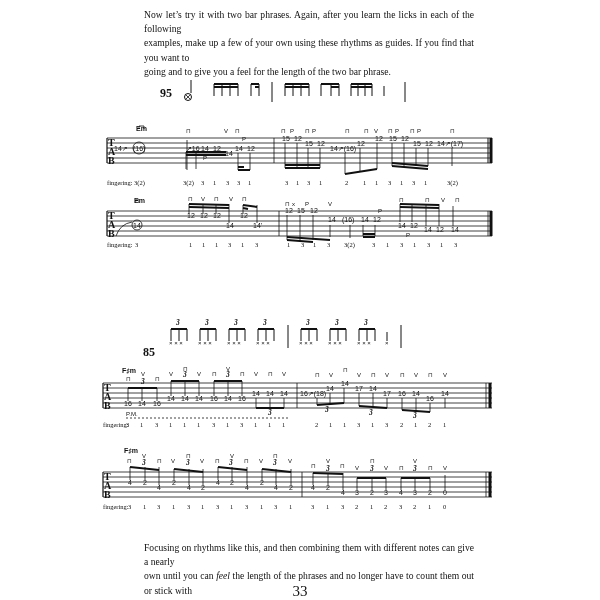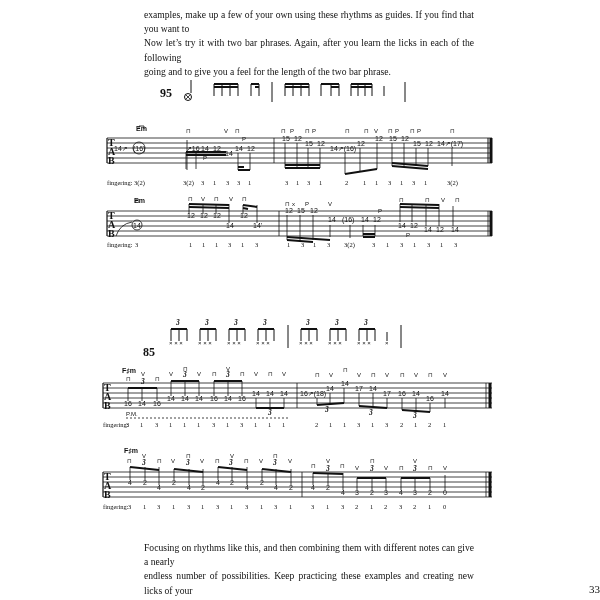--- a/index.html
+++ b/index.html
@@ -2,35 +2,35 @@
 <html><head>
 <meta charset="utf-8">
 <style>
   html, body { margin:0; padding:0; background:#ffffff; }
   body { width:600px; height:600px; position:relative; overflow:hidden;
          font-family:"Liberation Serif", "DejaVu Serif", serif; color:#111; }
   .para { position:absolute; left:144px; width:330px; font-size:9.6px; line-height:14.2px;
           text-align:justify; text-align-last:left; }
   .para i { font-style:italic; }
   .ex-num { position:absolute; font-weight:bold; font-size:12px; font-family:Liberation Serif, serif; }
-  .page-num { position:absolute; left:0; width:600px; top:583px; text-align:right; font-size:11px; }
+  .page-num { position:absolute; left:0; width:600px; top:583px; text-align:center; font-size:15px; }
   svg { position:absolute; left:0; top:0; }
   .tabnum { font-family:"Liberation Sans", sans-serif; font-size:7px; fill:#111; }
   .small { font-family:"Liberation Sans", sans-serif; font-size:6px; fill:#111; }
   .fing { font-family:"Liberation Serif", serif; font-size:6.5px; fill:#111; }
   .chord { font-family:"Liberation Sans", sans-serif; font-size:7px; font-weight:bold; fill:#111; }
   .tab-letter { font-family:"Liberation Serif", serif; font-weight:bold; font-size:10px; fill:#111; }
   .trip { font-family:"Liberation Serif", serif; font-style:italic; font-weight:bold; font-size:7.5px; fill:#111; }
 </style>
 </head>
 <body>
 
 <div class="para" style="top:8px;">
+  <div>Now let’s try it with two bar phrases.  Again, after you learn the licks in each of the following</div>
   <div>examples, make up a few of your own using these rhythms as guides.  If you find that you want to</div>
-  <div>Now let’s try it with two bar phrases.  Again, after you learn the licks in each of the following</div>
   <div>going and to give you a feel for the length of the two bar phrase.</div>
 </div>
 
 <div class="ex-num" style="left:160px; top:86px;">95</div>
 <div class="ex-num" style="left:143px; top:345px;">85</div>
 
 <svg width="600" height="600">
 
   <g stroke="#111" fill="none" stroke-width="1">
 
@@ -615,18 +615,17 @@
       <text x="384" y="509">2</text>
     <text x="399" y="509">3</text>
       <text x="413" y="509">2</text>
       <text x="428" y="509">1</text>
       <text x="443" y="509">0</text>
   </g>
 </svg>
 
 <div class="para" style="top:541px;">
   <div>Focusing on rhythms like this, and then combining them with different notes can give a nearly</div>
-  <div>endless number of possibilities.  Keep practicing these examples and creating new licks of your</div>
   <div><span>own until you can </span><i>feel</i><span> the length of the phrases and no longer have to count them out or stick with</span></div>
 
 </div>
 
 <div class="page-num">33</div>
 
 </body></html>

